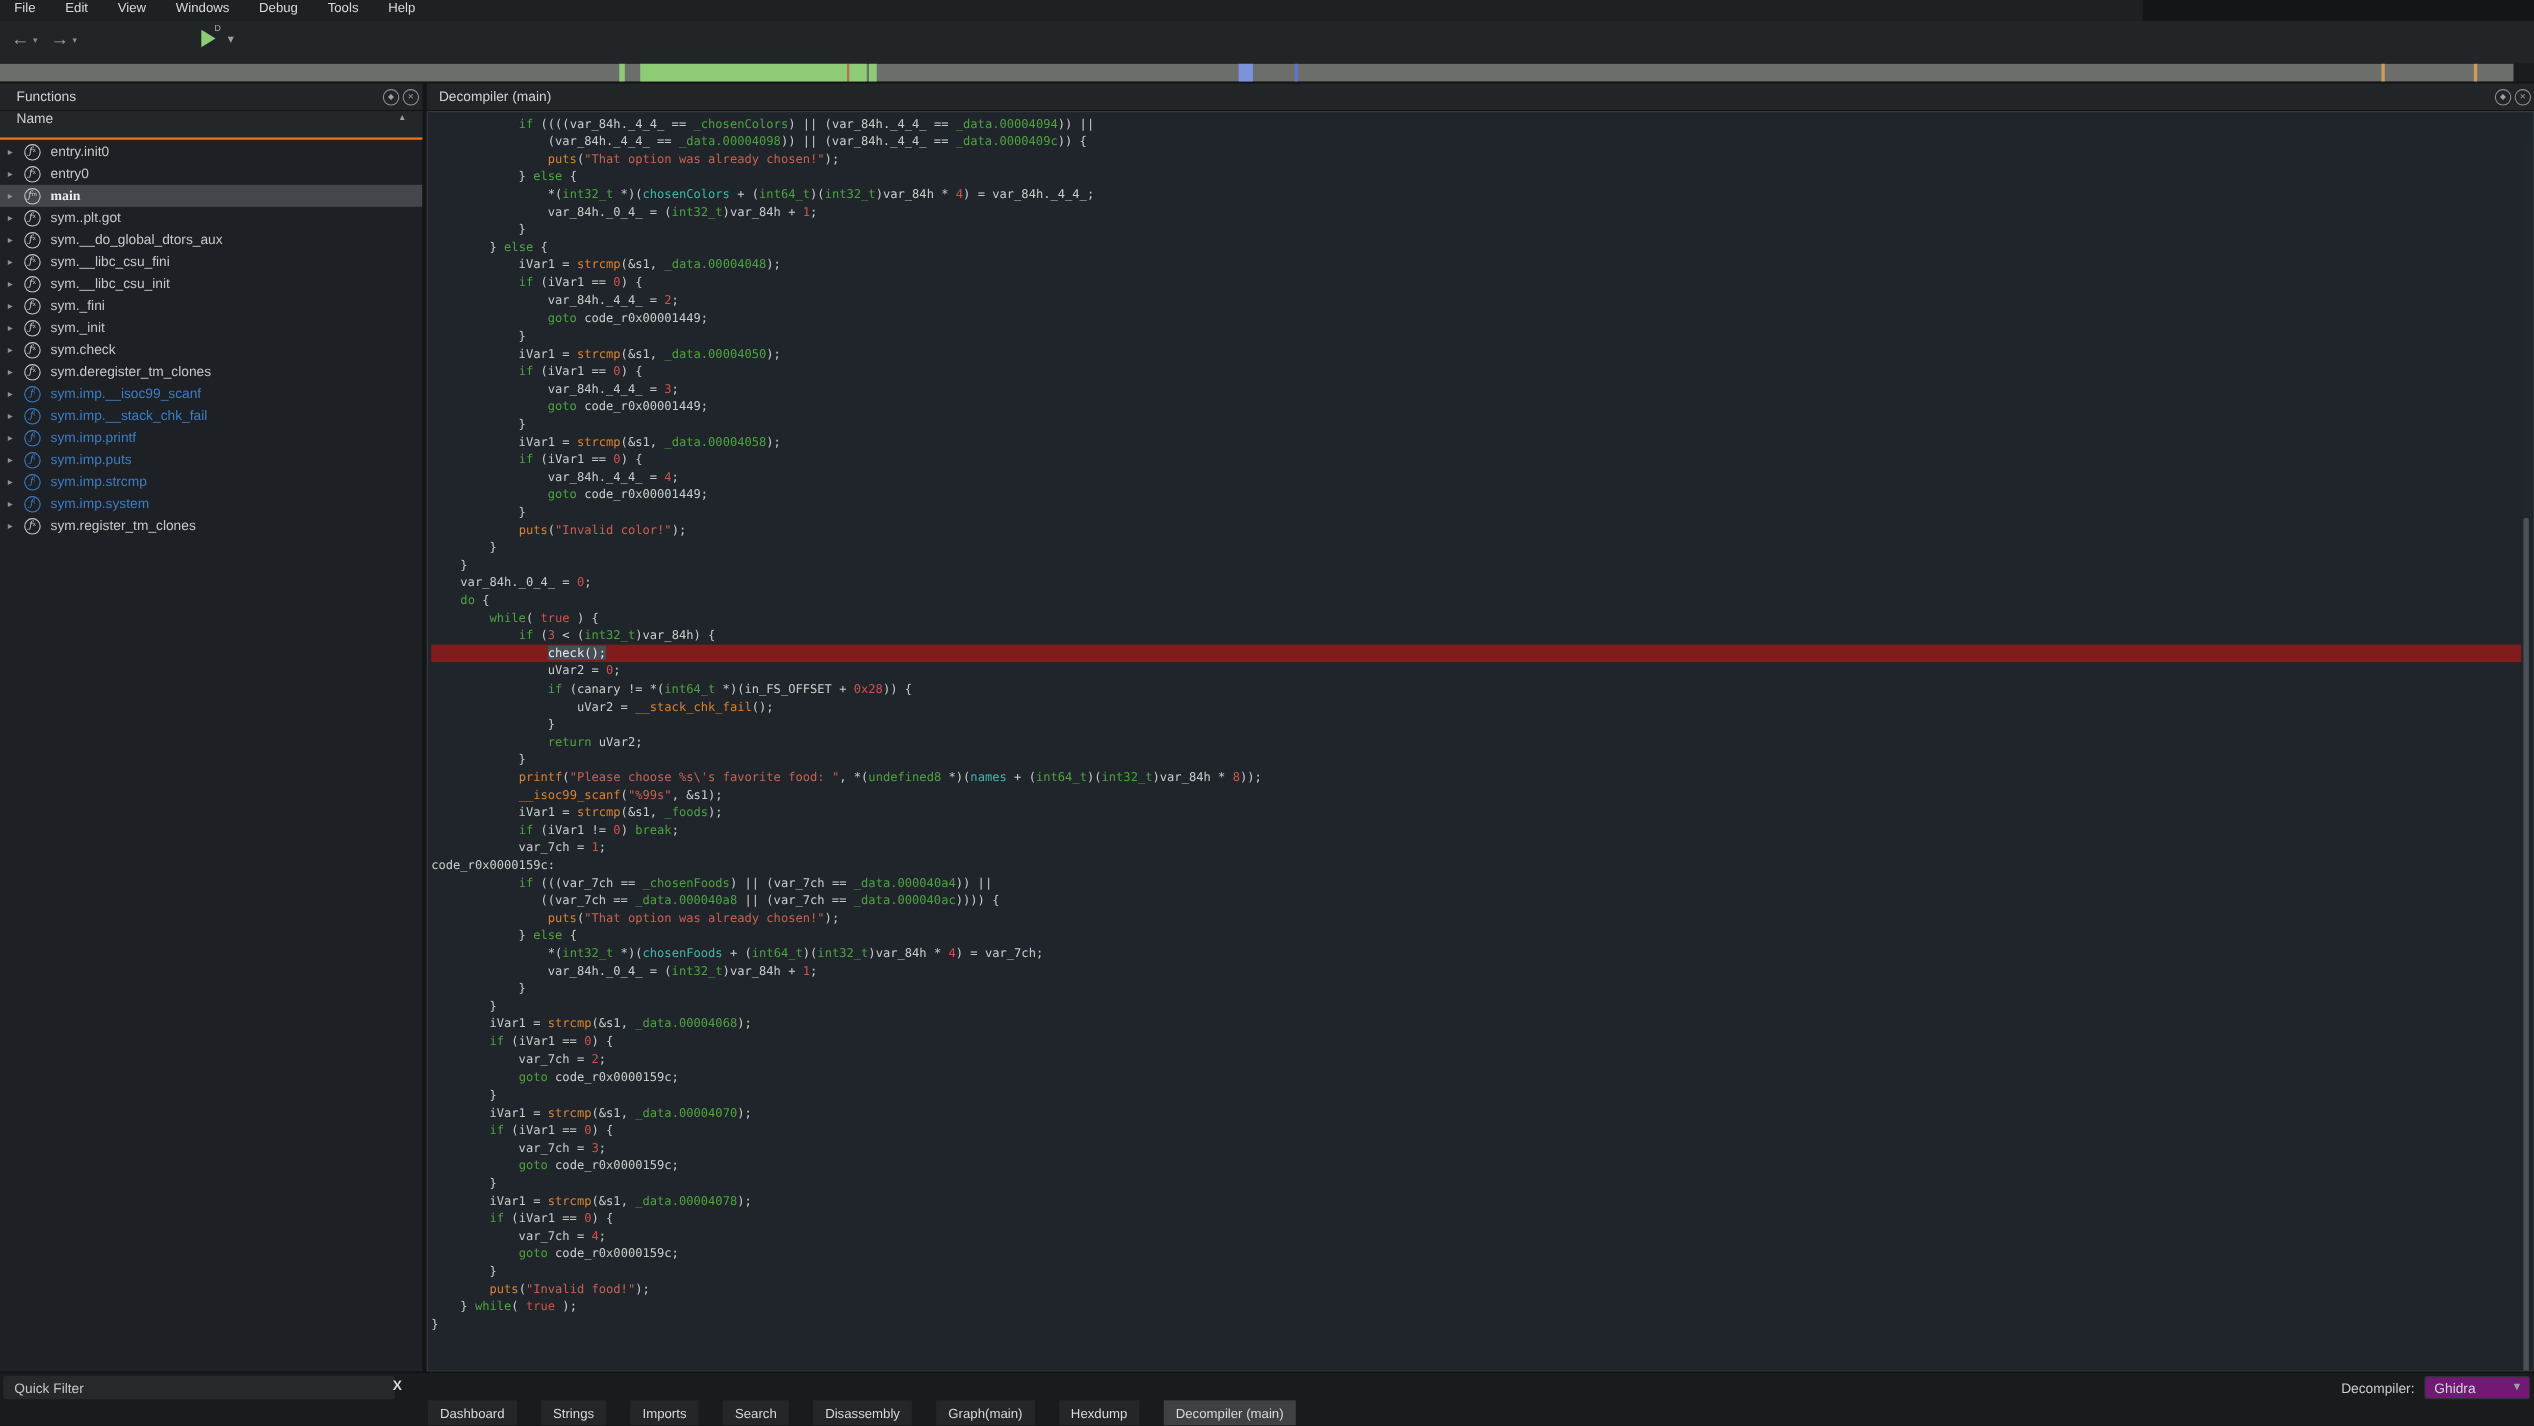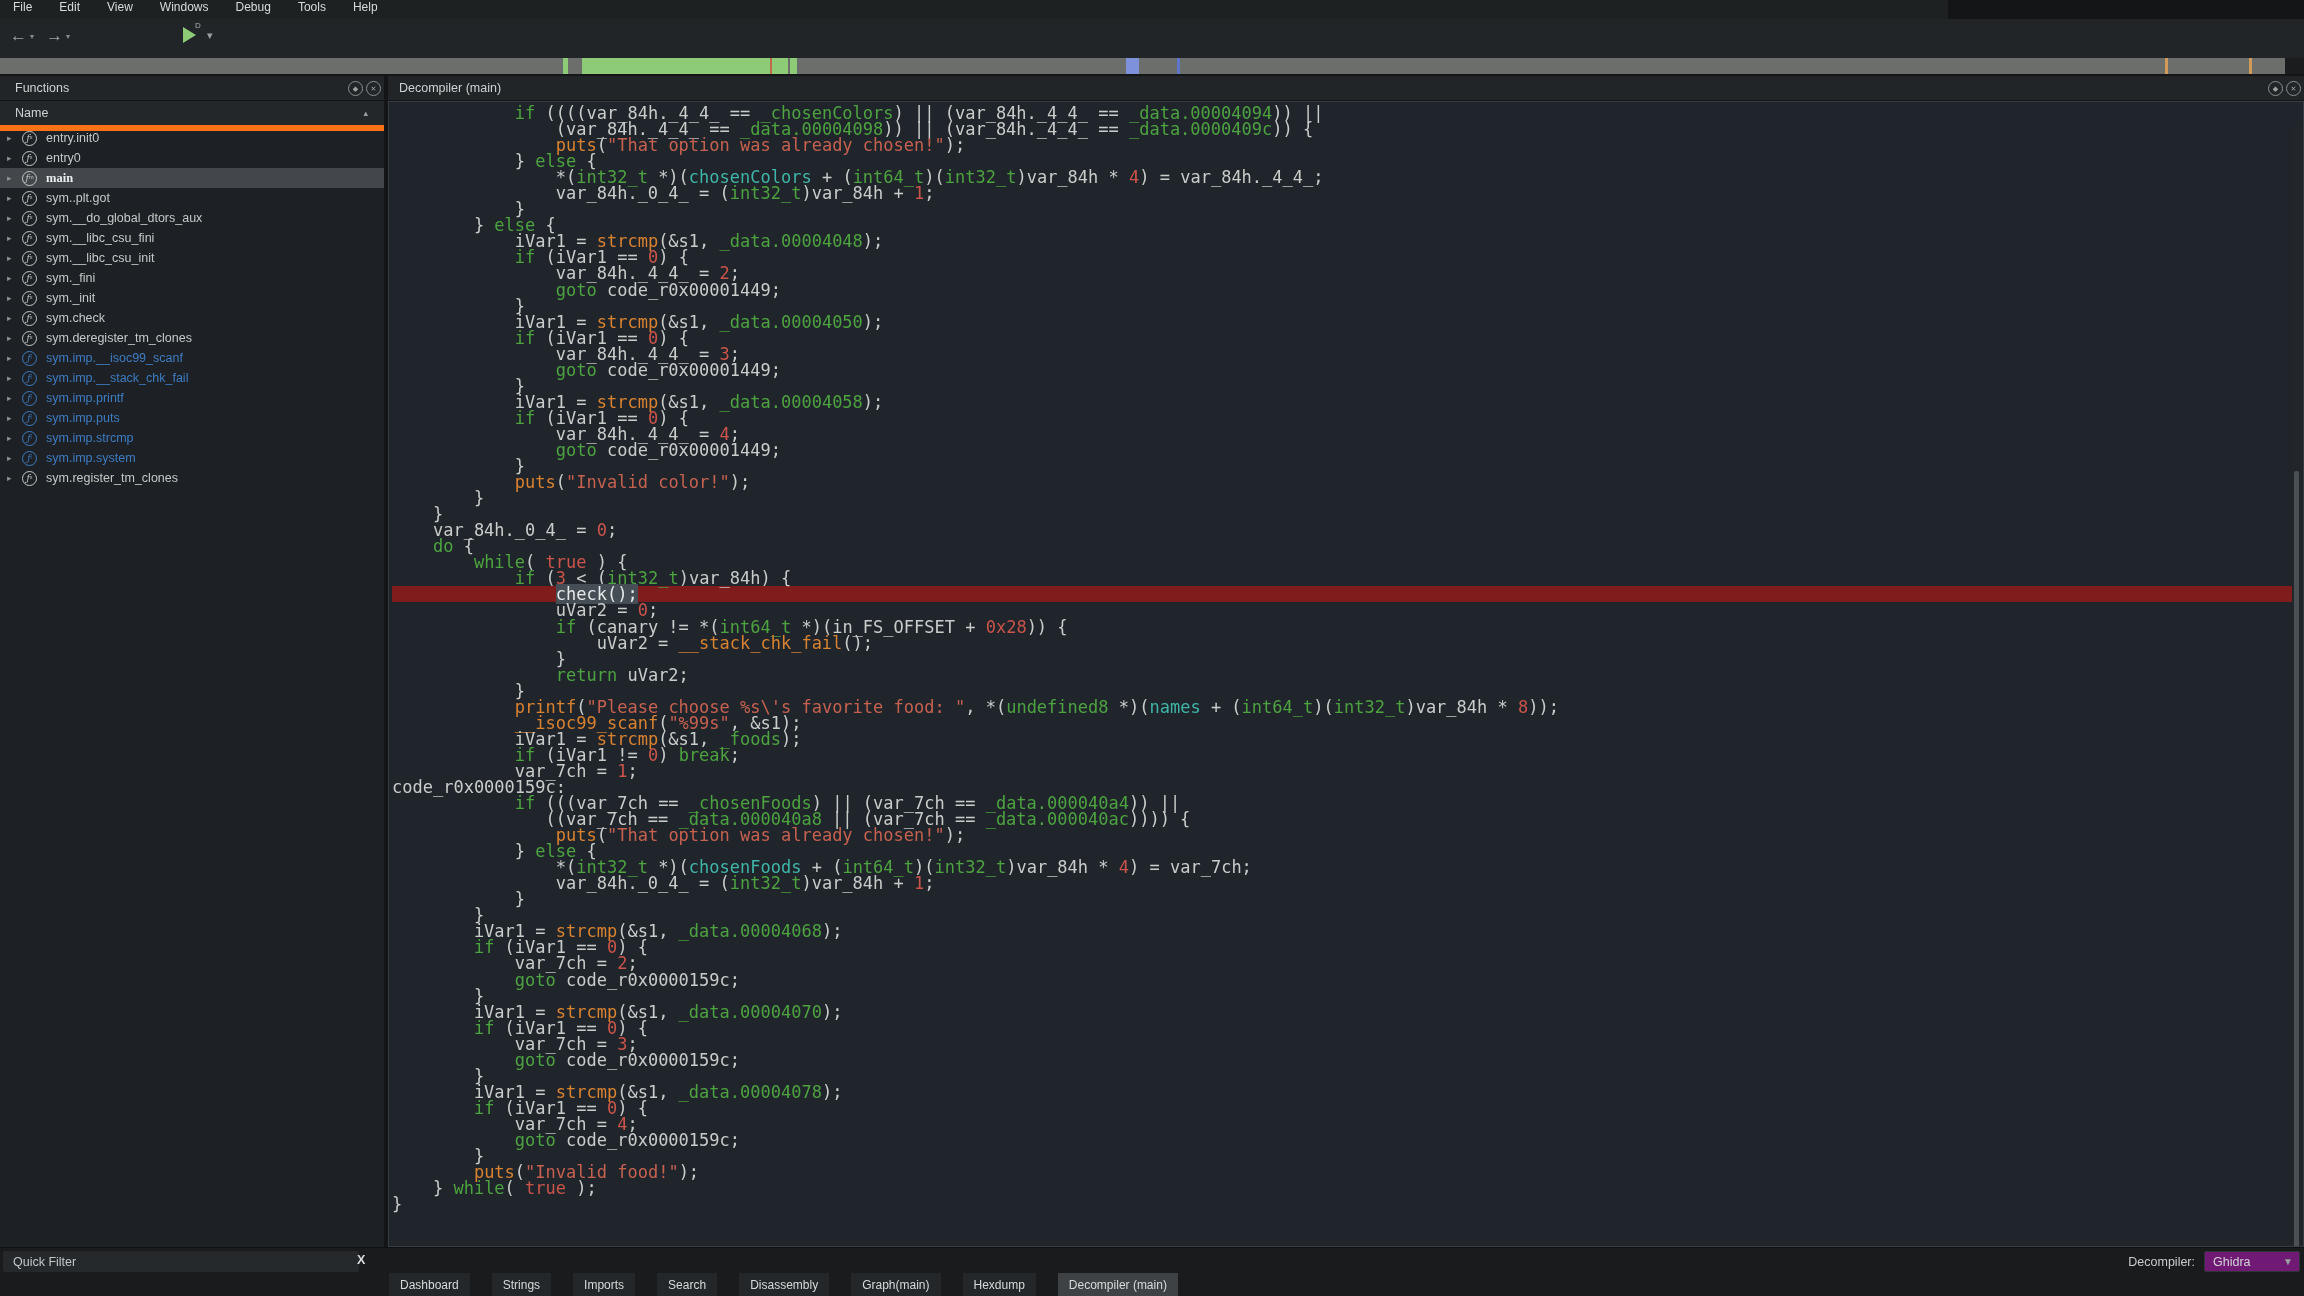--- a/index.html
+++ b/index.html
@@ -33,39 +33,39 @@
   .fpanel{left:0;width:384px;}
   .dpanel{left:388px;right:0;background:#1d2024;}
   .phead{position:absolute;left:0;top:0;right:0;height:24px;background:#222527;
          border-bottom:1px solid #121416;display:flex;align-items:center;font-size:12.5px;color:#ced2d2;}
   .phead .ttl{margin-left:15px;}
   .picons{position:absolute;right:3px;top:5px;display:flex;gap:3px;}
   .picon{width:13px;height:13px;border:1px solid #8b8f8f;border-radius:50%;color:#9da1a1;
          font-size:7px;display:flex;align-items:center;justify-content:center;line-height:1;}
   
   .colhead{position:absolute;left:0;top:25px;right:0;height:24px;background:#24272a;
-           border-bottom:6px solid #f97316;display:flex;align-items:center;font-size:12.5px;color:#cdd1d1;}
+           border-bottom:2px solid #f97316;display:flex;font-size:12.5px;color:#cdd1d1;}
   .colhead .nm{margin-left:15px;}
   .colhead .sort{position:absolute;right:16px;font-size:9px;color:#9a9e9e;}
   .flist{position:absolute;left:0;top:52px;right:0;bottom:0;overflow:hidden;}
   .frow{height:20px;display:flex;align-items:center;font-size:12.5px;color:#c5c9c7;}
   .frow .tw{width:10px;margin-left:7px;font-size:9px;color:#8d9191;}
   .frow .ficon{width:13px;height:13px;border:1.2px solid currentColor;border-radius:50%;
         margin-left:5px;margin-right:9px;display:flex;align-items:center;justify-content:center;flex:none;}
   .frow .ficon i{font-family:"DejaVu Serif",serif;font-style:italic;font-size:9px;line-height:1;}
   .frow .ficon sub{font-size:5.5px;margin-left:0px;line-height:1;}
   .frow.import{color:var(--import-blue);}
   .frow.import .flabel{color:var(--import-blue);}
   .frow.selected{background:#43474b;}
   .frow.selected .flabel{font-weight:bold;color:#eaeeee;font-family:Liberation Serif, serif;}
   
   .codearea{position:absolute;left:0;top:25px;right:0;bottom:0;background:#20252c;
             border:1px solid #373d43;box-sizing:border-box;overflow:hidden;}
   .code{position:absolute;left:3px;top:3px;font-family:"DejaVu Sans Mono",monospace;
-        font-size:17px;line-height:16.06px;white-space:pre;color:#c9cdca;}
+        font-size:11px;line-height:16.06px;white-space:pre;color:#c9cdca;}
   .cl{height:16.06px;}
   .cl.hl{background:#7f1d1d;width:1905px;}
   .k{color:var(--accent-green);}
   .f{color:var(--func-orange);}
   .s{color:var(--string-red);}
   .n{color:var(--number-red);}
   .c{color:var(--flag-cyan);}
   .sel{background:var(--selection-bg);color:#e6eaea;}
   .vscroll{position:absolute;right:1px;top:25px;bottom:1px;width:10px;background:#22262b;}
   .vscroll .handle{position:absolute;left:2px;width:5px;top:344px;height:796px;background:#4a5156;border-radius:2px;}

